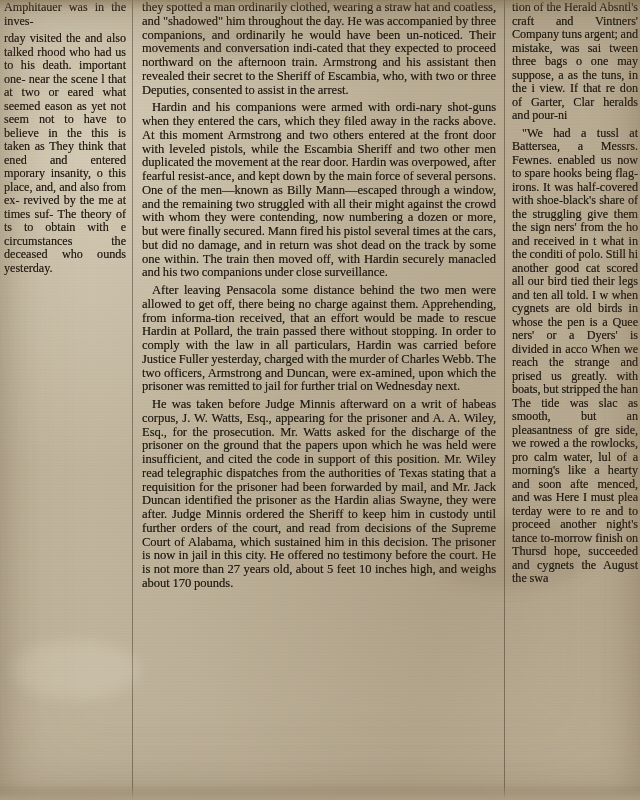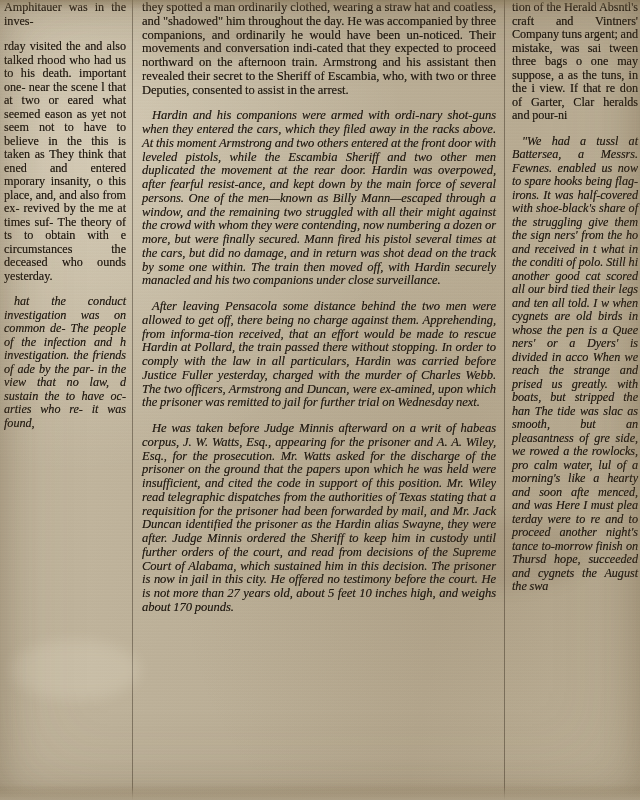--- a/index.html
+++ b/index.html
@@ -83,23 +83,23 @@
     text-shadow: 0 0 0.6px rgba(30,22,12,0.55);
   }
   .col-left p, .col-right p {
     font-size: 12.2px;
     line-height: 13.5px;
   }
   .col-mid p {
     font-size: 12.6px;
     line-height: 13.75px;
   }
-  .indent { text-indent: 10px; font-style: italic; }
+  .indent { text-indent: 10px; }
   .cut-top { margin-top: -1px; }
-  p + p { margin-top: 12px; }
+  p + p { margin-top: 4px; }
 
   
   .vignette {
     position: absolute;
     inset: 0;
     pointer-events: none;
     box-shadow:
       inset 0 0 38px rgba(90,72,44,0.32),
       inset 0 0 90px rgba(90,72,44,0.18);
   }
@@ -137,21 +137,20 @@
 </style>
 </head>
 <body>
 
 <div id="page">
   <div class="columns">
 
     <div class="col col-left">
       <p class="cut-top">Amphitauer was in the inves-</p>
       <p>rday visited the and also talked rhood who had us to his death. important one- near the scene l that at two or eared what seemed eason as yet not seem not to have to believe in the this is taken as They think that ened and entered mporary insanity, o this place, and, and also from ex- revived by the me at times suf- The theory of ts to obtain with e circumstances the deceased who ounds yesterday.</p>
-      <p class="indent">hat the conduct investigation was on common de- The people of the infection and h investigation. the friends of ade by the par- in the view that no law, d sustain the to have oc- arties who re- it was found,</p>
     </div>
 
     <div class="col col-mid">
       <p class="cut-top">they spotted a man ordinarily clothed, wearing a straw hat and coatless, and "shadowed" him throughout the day. He was accompanied by three companions, and ordinarily he would have been un-noticed. Their movements and conversation indi-cated that they expected to proceed northward on the afternoon train. Armstrong and his assistant then revealed their secret to the Sheriff of Escambia, who, with two or three Deputies, consented to assist in the arrest.</p>
       <p class="indent">Hardin and his companions were armed with ordi-nary shot-guns when they entered the cars, which they filed away in the racks above. At this moment Armstrong and two others entered at the front door with leveled pistols, while the Escambia Sheriff and two other men duplicated the movement at the rear door. Hardin was overpowed, after fearful resist-ance, and kept down by the main force of several persons. One of the men—known as Billy Mann—escaped through a window, and the remaining two struggled with all their might against the crowd with whom they were contending, now numbering a dozen or more, but were finally secured. Mann fired his pistol several times at the cars, but did no damage, and in return was shot dead on the track by some one within. The train then moved off, with Hardin securely manacled and his two companions under close surveillance.</p>
       <p class="indent">After leaving Pensacola some distance behind the two men were allowed to get off, there being no charge against them. Apprehending, from informa-tion received, that an effort would be made to rescue Hardin at Pollard, the train passed there without stopping. In order to comply with the law in all particulars, Hardin was carried before Justice Fuller yesterday, charged with the murder of Charles Webb. The two officers, Armstrong and Duncan, were ex-amined, upon which the prisoner was remitted to jail for further trial on Wednesday next.</p>
       <p class="indent">He was taken before Judge Minnis afterward on a writ of habeas corpus, J. W. Watts, Esq., appearing for the prisoner and A. A. Wiley, Esq., for the prosecution. Mr. Watts asked for the discharge of the prisoner on the ground that the papers upon which he was held were insufficient, and cited the code in support of this position. Mr. Wiley read telegraphic dispatches from the authorities of Texas stating that a requisition for the prisoner had been forwarded by mail, and Mr. Jack Duncan identified the prisoner as the Hardin alias Swayne, they were after. Judge Minnis ordered the Sheriff to keep him in custody until further orders of the court, and read from decisions of the Supreme Court of Alabama, which sustained him in this decision. The prisoner is now in jail in this city. He offered no testimony before the court. He is not more than 27 years old, about 5 feet 10 inches high, and weighs about 170 pounds.</p>
     </div>
 
     <div class="col col-right">

